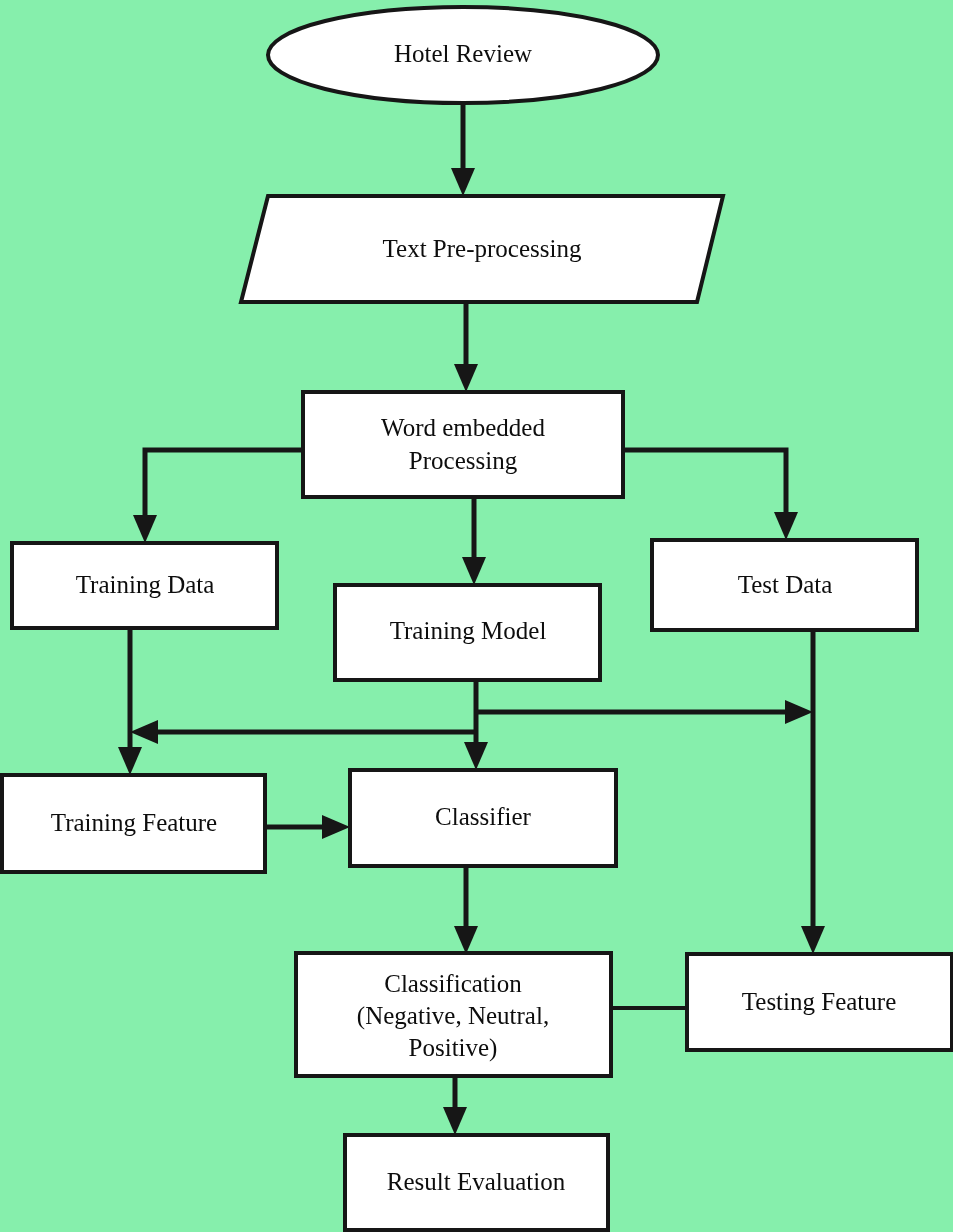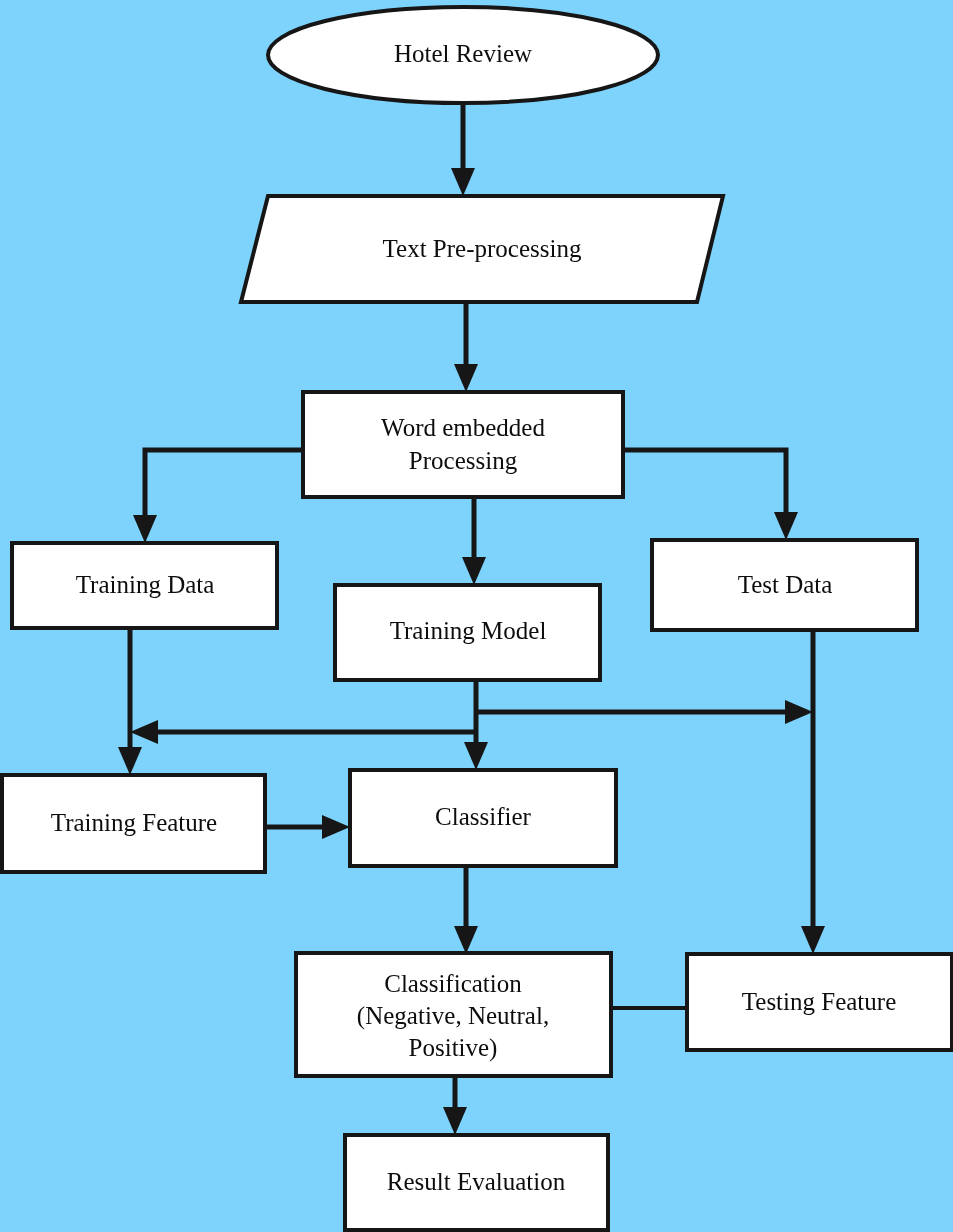--- a/index.html
+++ b/index.html
@@ -5,21 +5,21 @@
 <style>
   html, body {
     margin: 0;
     padding: 0;
     background: #ffffff;
   }
   #diagram-root {
     position: relative;
     width: 953px;
     height: 1232px;
-    background: #7dd3fc;
+    background: #86efac;
     font-family: "Liberation Serif", "DejaVu Serif", serif;
     overflow: hidden;
   }
   svg.flow-canvas {
     position: absolute;
     top: 0;
     left: 0;
     width: 953px;
     height: 1232px;
     display: block;

